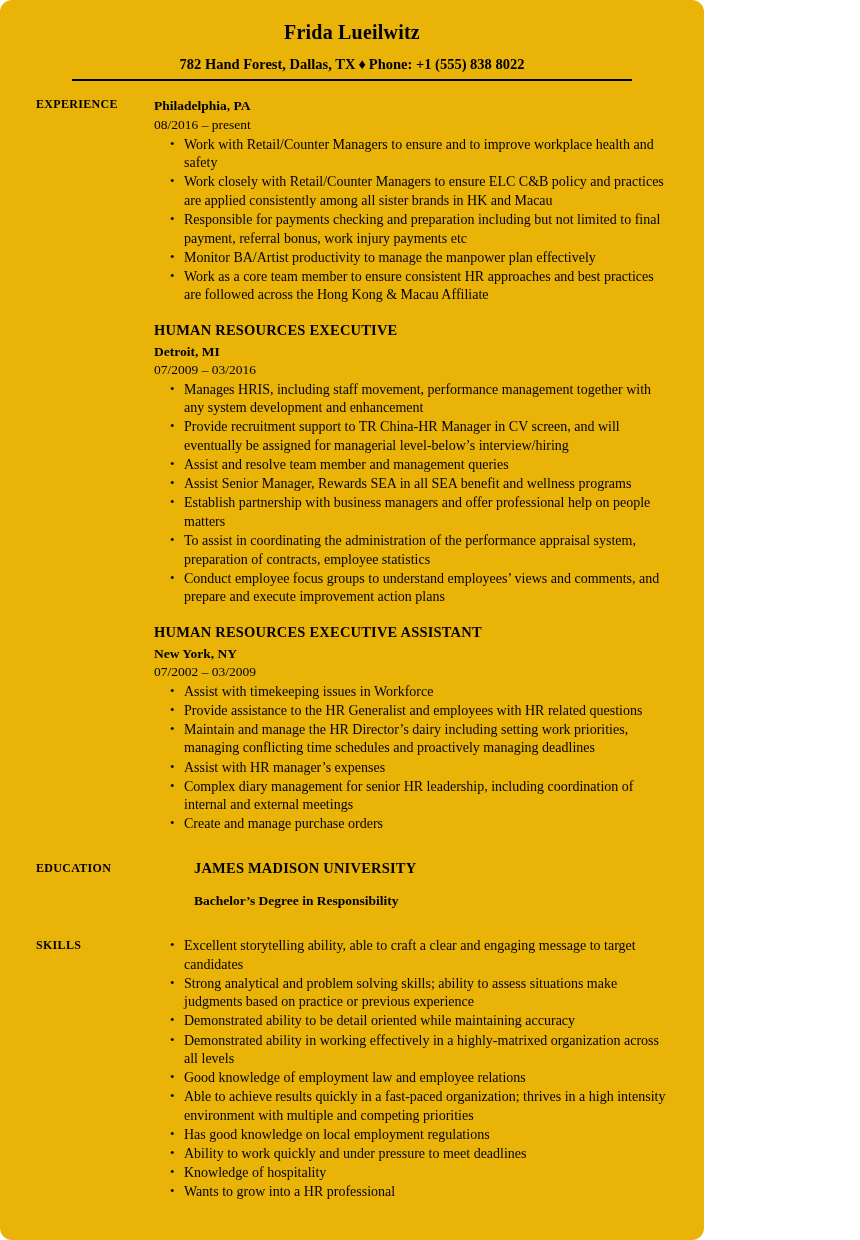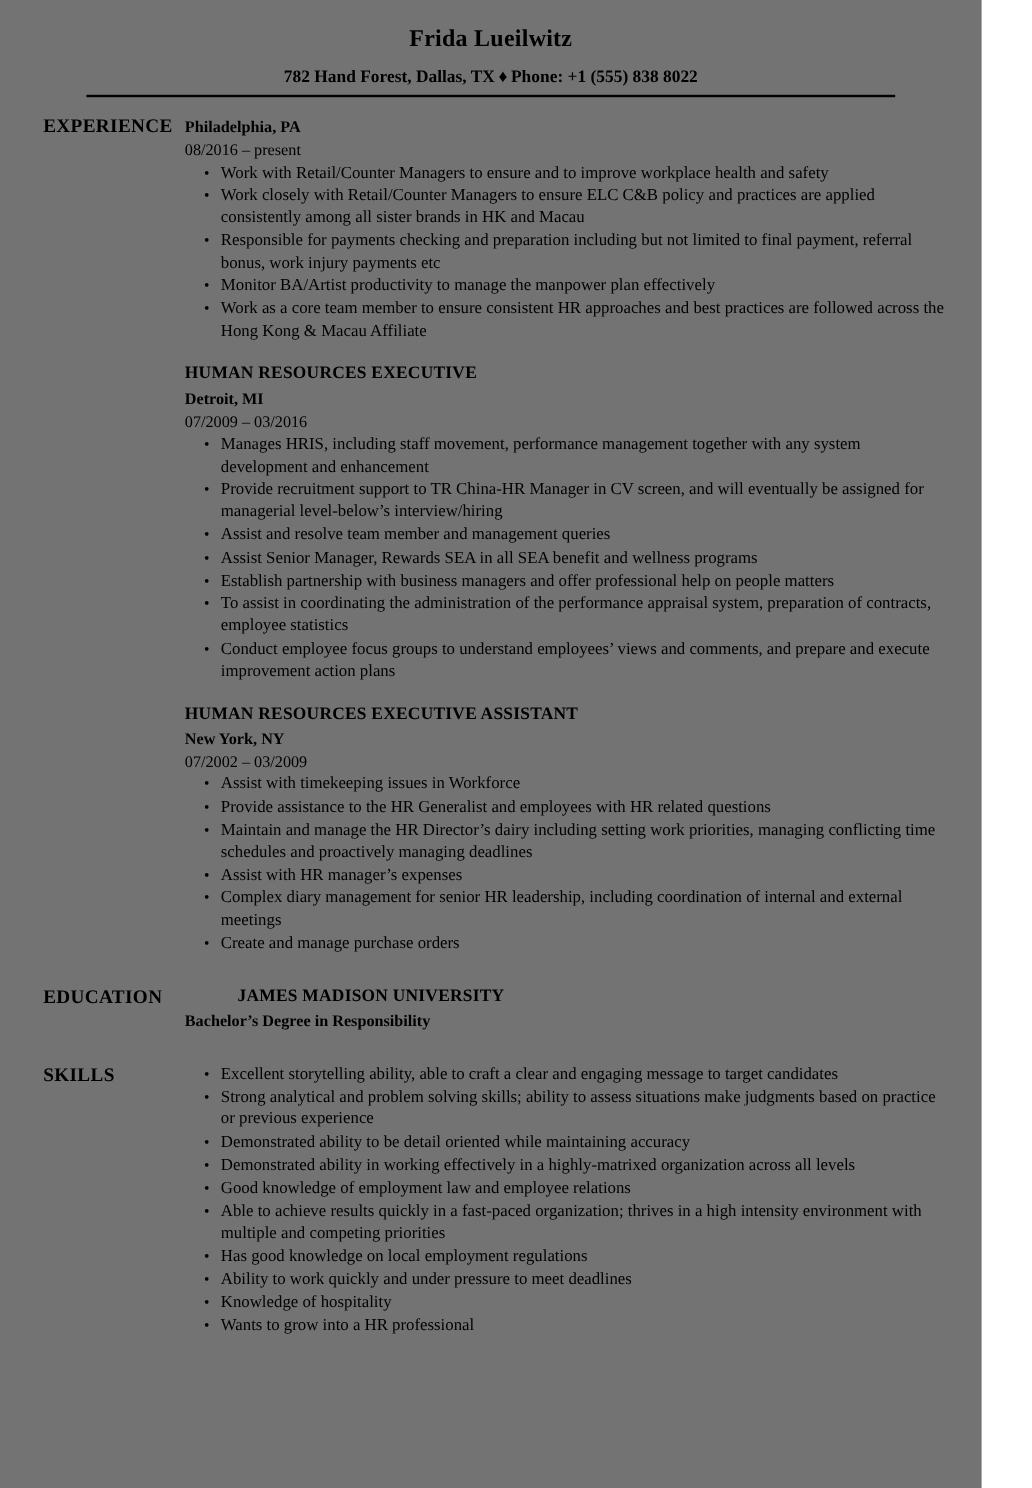--- a/index.html
+++ b/index.html
@@ -9,25 +9,26 @@
   }
   body {
     width: 860px;
     height: 1240px;
     font-family: "Liberation Serif", "DejaVu Serif", serif;
     color: #000000;
     -webkit-font-smoothing: none;
   }
   .page {
     position: relative;
-    width: 818px;
+    width: 704px;
     height: 1240px;
     box-sizing: border-box;
     padding: 0;
-    background: #737373;
+    background: #eab308;
+    border-radius: 12px;
   }
 
   
   .header {
     text-align: center;
     padding-top: 20px;
   }
   .cand-name {
     font-size: 20px;
     font-weight: bold;
@@ -53,32 +54,32 @@
   
   .section {
     display: flex;
     align-items: flex-start;
     padding-left: 36px;
     padding-right: 30px;
   }
   .section-label {
     width: 118px;
     flex: 0 0 118px;
-    font-size: 16px;
+    font-size: 12px;
     font-weight: bold;
     letter-spacing: 0.3px;
     padding-top: 2px;
   }
   .section-body {
     flex: 1 1 auto;
     min-width: 0;
   }
 
   #experience-section { margin-top: 14px; }
-  #education-section  { margin-top: 24px; }
+  #education-section  { margin-top: 24px; gap: 40px; }
   #skills-section     { margin-top: 25px; }
 
   
   .job { margin-bottom: 16px; }
   .job:last-child { margin-bottom: 0; }
 
   .job-title {
     font-size: 14.5px;
     font-weight: bold;
     letter-spacing: 0.2px;
@@ -117,27 +118,26 @@
     font-size: 13px;
     line-height: 1.33;
   }
 
   
   .edu-school {
     font-size: 14.5px;
     font-weight: bold;
     letter-spacing: 0.2px;
     line-height: 1.35;
-    margin-left: 44px;
   }
   .edu-degree {
     font-size: 13.5px;
     font-weight: bold;
     line-height: 1.4;
-    margin-top: 1px;
+    margin-top: 14px;
   }
 </style>
 </head>
 <body>
 
 <div class="page">
 
   <div class="header">
     <div class="cand-name">Frida Lueilwitz</div>
     <div class="cand-contact">

